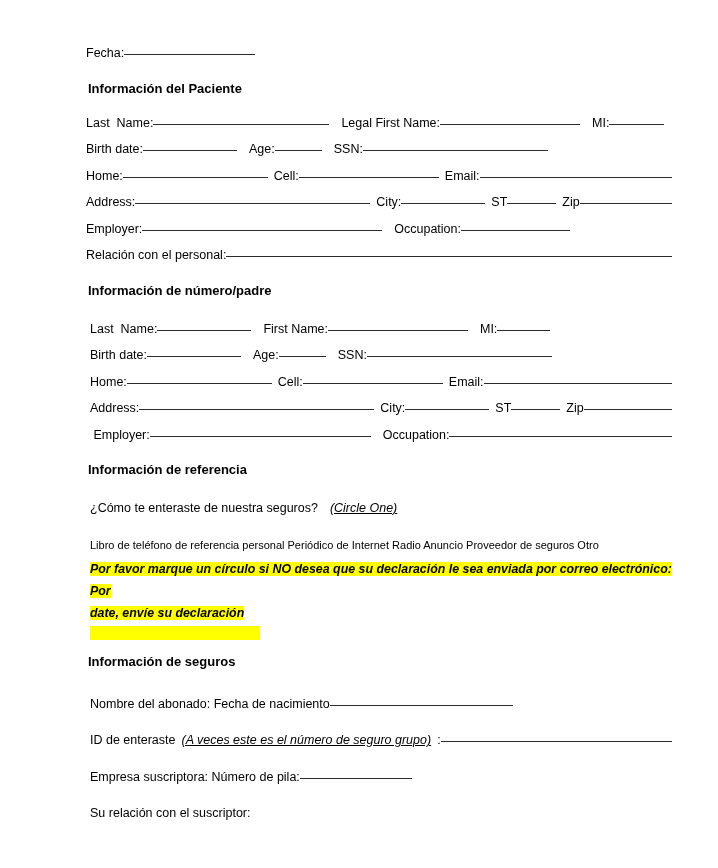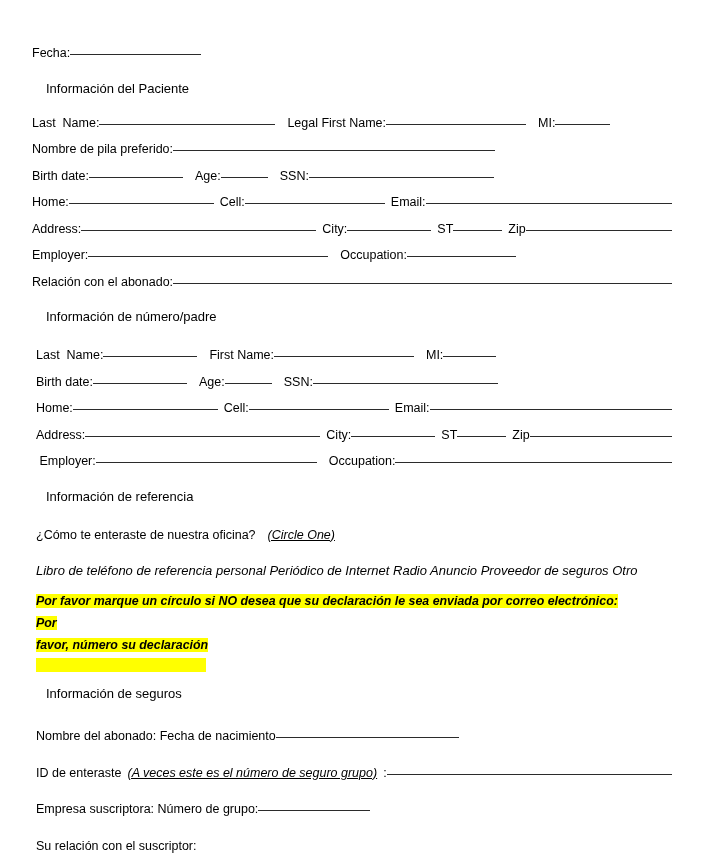--- a/index.html
+++ b/index.html
@@ -13,21 +13,21 @@
     font-family: "Liberation Sans", sans-serif;
     color: #000000;
     overflow: hidden;
   }
   .page {
     position: relative;
     width: 718px;
     height: 656px;
     background: #ffffff;
     box-sizing: border-box;
-    padding: 40px 46px 0 32px;
+    padding: 40px 46px 0 86px;
   }
 
   
   .row {
     display: flex;
     align-items: baseline;
     white-space: pre;
     font-size: 12.5px;
     line-height: 26.5px;
     height: 26.5px;
@@ -39,53 +39,52 @@
     flex: 0 0 auto;
     border-bottom: 1.3px solid #2b2b2b;
     height: 0;
     position: relative;
     top: -2px;
   }
   .fill.grow { flex: 1 1 auto; }
 
   .head {
     font-size: 13px;
-    font-weight: normal;
+    font-weight: bold;
     line-height: 27px;
     height: 27px;
-    margin-left: 14px;
+    margin-left: 2px;
     white-space: pre;
   }
 
   .ital { font-style: italic; text-decoration: underline; }
   .gap-s { flex: 0 0 6px; }
   .gap-m { flex: 0 0 12px; }
 
   .spacer8  { height: 8px; }
   .spacer10 { height: 10px; }
   .spacer12 { height: 12px; }
   .spacer16 { height: 16px; }
 
   
   .ref-list {
-    font-size: 13px;
-    font-style: italic;
+    font-size: 11px;
     line-height: 26px;
     height: 26px;
     white-space: nowrap;
   }
 
   
   .notice {
     font-size: 12.4px;
     font-style: italic;
     font-weight: bold;
     line-height: 22px;
     width: 604px;
-    margin-top: 6px;
+    margin-top: 0;
     margin-bottom: 2px;
   }
   .notice .hl {
     background: #ffff00;
     box-decoration-break: clone;
     -webkit-box-decoration-break: clone;
   }
   .notice-pad {
     background: #ffff00;
     width: 170px;
@@ -114,24 +113,20 @@
     <span class="seg">Last  Name:</span>
     <span class="fill" style="flex:0 0 176px"></span>
     <span class="gap-m"></span>
     <span class="seg">Legal First Name:</span>
     <span class="fill" style="flex:0 0 140px"></span>
     <span class="gap-m"></span>
     <span class="seg">MI:</span>
     <span class="fill" style="flex:0 0 55px"></span>
   </div>
 
-  <div class="row">
-    <span class="seg">Nombre de pila preferido:</span>
-    <span class="fill" style="flex:0 0 322px"></span>
-  </div>
 
   <div class="row">
     <span class="seg">Birth date:</span>
     <span class="fill" style="flex:0 0 94px"></span>
     <span class="gap-m"></span>
     <span class="seg">Age:</span>
     <span class="fill" style="flex:0 0 47px"></span>
     <span class="gap-m"></span>
     <span class="seg">SSN:</span>
     <span class="fill" style="flex:0 0 185px"></span>
@@ -165,21 +160,21 @@
   <div class="row">
     <span class="seg">Employer:</span>
     <span class="fill" style="flex:0 0 240px"></span>
     <span class="gap-m"></span>
     <span class="seg">Occupation:</span>
     <span class="fill" style="flex:0 0 109px"></span>
   </div>
 
 
   <div class="row">
-    <span class="seg">Relación con el abonado:</span>
+    <span class="seg">Relación con el personal:</span>
     <span class="fill grow"></span>
   </div>
 
   <div class="spacer8"></div>
 
   <div class="head">Información de número/padre</div>
 
   <div class="spacer12"></div>
 
   <div class="row indent1">
@@ -237,32 +232,32 @@
     <span class="fill grow"></span>
   </div>
 
   <div class="spacer8"></div>
 
   <div class="head">Información de referencia</div>
 
   <div class="spacer12"></div>
 
   <div class="row indent1">
-    <span class="seg">¿Cómo te enteraste de nuestra oficina?</span>
+    <span class="seg">¿Cómo te enteraste de nuestra seguros?</span>
     <span class="gap-m"></span>
     <span class="seg ital">(Circle One)</span>
   </div>
 
   <div class="spacer10"></div>
 
   <div class="ref-list indent1">Libro de teléfono de referencia personal Periódico de Internet Radio Anuncio Proveedor de seguros Otro</div>
 
   <div class="notice indent1">
     <span class="hl">Por favor marque un círculo si NO desea que su declaración le sea enviada por correo electrónico:   Por</span><br>
-    <span class="hl">favor, número su declaración</span>
+    <span class="hl">date, envíe su declaración</span>
   </div>
   <div class="notice-pad indent1"></div>
 
   <div class="spacer8"></div>
 
   <div class="head">Información de seguros</div>
 
   <div class="spacer16"></div>
 
   <div class="row indent1">
@@ -277,21 +272,21 @@
     <span class="gap-s"></span>
     <span class="seg ital">(A veces este es el número de seguro grupo)</span>
     <span class="gap-s"></span>
     <span class="seg">:</span>
     <span class="fill grow"></span>
   </div>
 
   <div class="spacer10"></div>
 
   <div class="row indent1">
-    <span class="seg">Empresa suscriptora: Número de grupo:</span>
+    <span class="seg">Empresa suscriptora: Número de pila:</span>
     <span class="fill" style="flex:0 0 112px"></span>
   </div>
 
   <div class="spacer10"></div>
 
   <div class="row indent1">
     <span class="seg">Su relación con el suscriptor:</span>
     
   </div>
 

